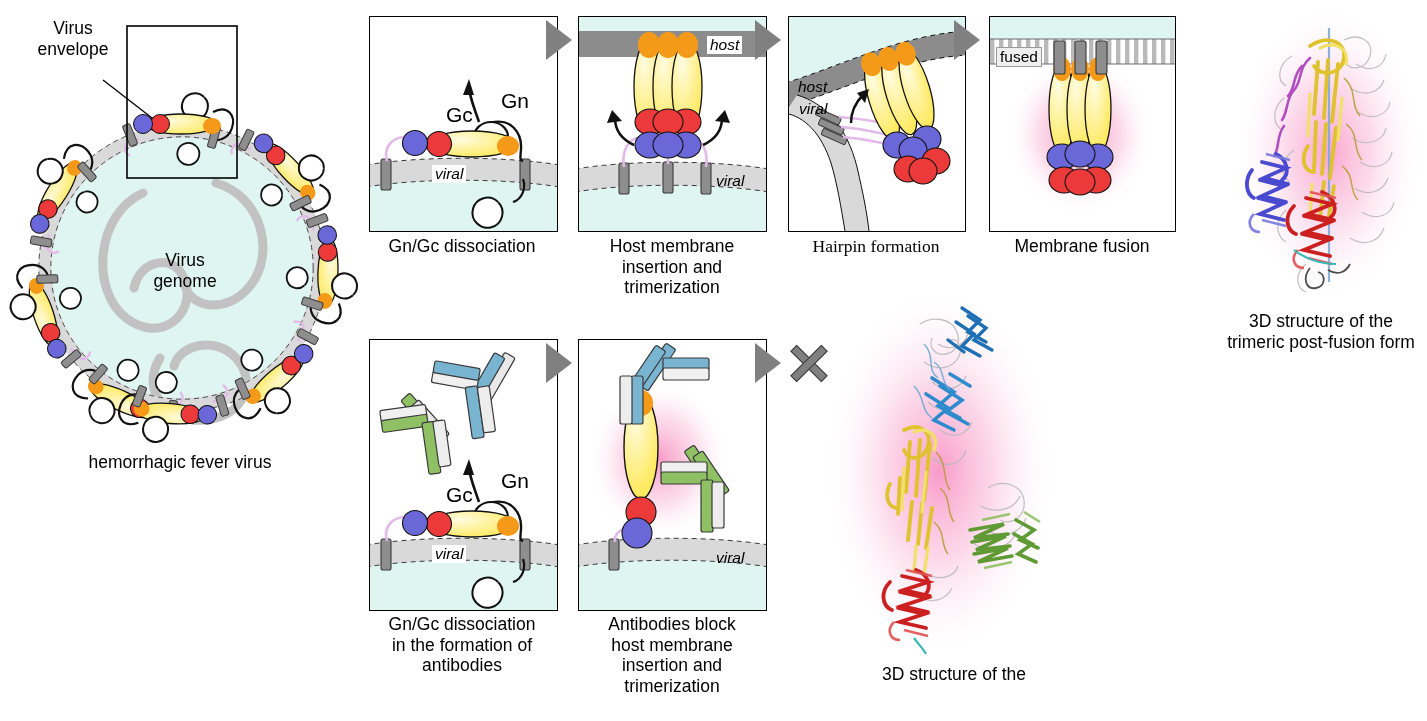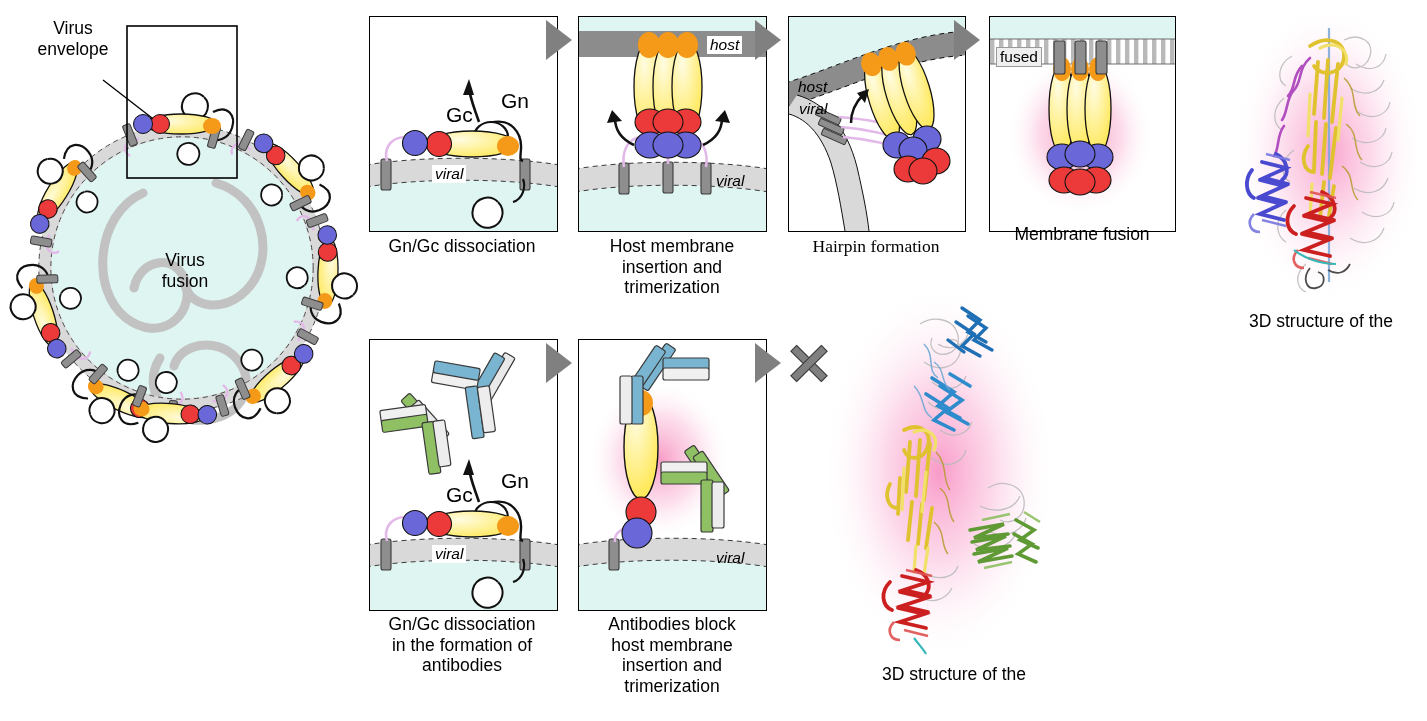--- a/index.html
+++ b/index.html
@@ -163,24 +163,25 @@
     </svg>
   </div>
 
   <div class="cap" style="left:18px;top:18px;width:110px;">
     <div>Virus</div>
     <div>envelope</div>
   </div>
 
   <div class="cap" style="left:130px;top:250px;width:110px;">
     <div>Virus</div>
-    <div>fusion</div>
+    <div>genome</div>
   </div>
 
   <div class="cap" style="left:55px;top:452px;width:250px;">
+    <div>hemorrhagic fever virus</div>
   </div>
 
   <div class="panel" style="left:369px;top:16px;width:187px;height:214px;">
     <svg width="184" height="211" viewBox="0 0 184 211">
       <defs>
         <radialGradient id="gcG1" cx="35%" cy="33%" r="75%">
           <stop offset="0%" stop-color="#fffce2"></stop>
             <stop offset="100%" stop-color="#ffe95c"></stop>
         </radialGradient>
       </defs>
@@ -383,21 +384,21 @@
       <ellipse cx="108" cy="140" rx="15" ry="13" fill="#6a67d8" stroke="#111" stroke-width="1.1"></ellipse>
       <ellipse cx="90" cy="137" rx="15" ry="13" fill="#6a67d8" stroke="#111" stroke-width="1.1"></ellipse>
 
       <ellipse cx="74" cy="163" rx="15" ry="13" fill="#ec3a3a" stroke="#111" stroke-width="1.1"></ellipse>
       <ellipse cx="106" cy="163" rx="15" ry="13" fill="#ec3a3a" stroke="#111" stroke-width="1.1"></ellipse>
       <ellipse cx="90" cy="165" rx="15" ry="13" fill="#ec3a3a" stroke="#111" stroke-width="1.1"></ellipse>
     </svg>
     <div class="lbl" style="left:6px;top:30px;background:#efefef;border:1px solid #9a9a9a;">fused</div>
   </div>
 
-  <div class="cap" style="left:982px;top:224px;width:200px;text-align:center;">
+  <div class="cap" style="left:982px;top:236px;width:200px;text-align:center;">
     <div>Membrane fusion</div>
   </div>
 
   <div class="panel" style="left:369px;top:339px;width:187px;height:270px;">
     <svg width="184" height="267" viewBox="0 0 184 267">
       <defs>
         <radialGradient id="gcG5" cx="35%" cy="33%" r="75%">
           <stop offset="0%" stop-color="#fffce2"></stop>
             <stop offset="100%" stop-color="#ffe95c"></stop>
         </radialGradient>
@@ -712,15 +713,16 @@
 
       <g stroke="#3a3a3a" stroke-width="1.8" fill="none" opacity="0.9">
         <path d="M78 266 C 70 276, 74 288, 84 286 C 94 284, 94 272, 86 270"></path>
         <path d="M96 268 C 106 274, 114 270, 118 262"></path>
       </g>
     </svg>
   </div>
 
   <div class="cap" style="left:1215px;top:311px;width:212px;">
     <div>3D structure of the</div>
+    <div>trimeric post-fusion form</div>
   </div>
 
 </div>
 
 </body></html>

